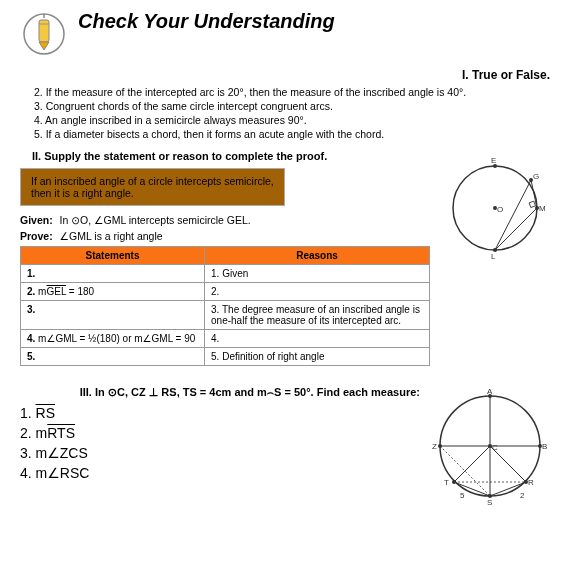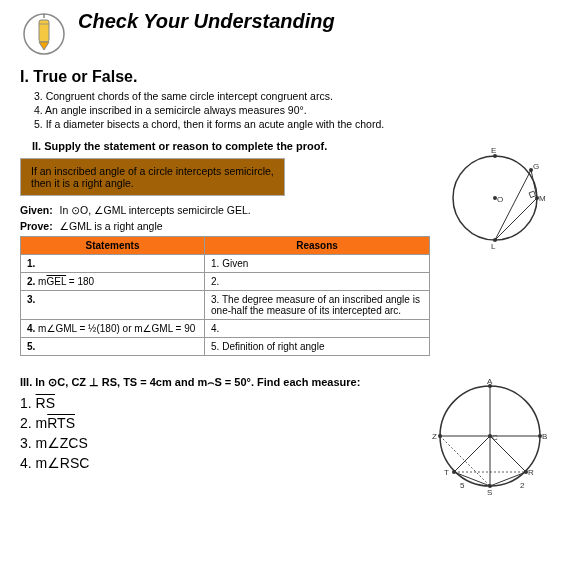--- a/index.html
+++ b/index.html
@@ -24,21 +24,22 @@
       flex-shrink: 0;
     }
     .header-title {
       font-size: 20px;
       font-weight: bold;
       font-style: italic;
     }
     .section-label {
       font-weight: bold;
       margin-bottom: 4px;
-      font-size: 16px;
+      font-size: 12px;
+      text-align: right;
     }
     .section {
       margin-bottom: 10px;
     }
     .list-item {
       margin-left: 14px;
       margin-bottom: 2px;
       font-size: 10.5px;
     }
     .section-ii {
@@ -111,20 +112,21 @@
       gap: 10px;
       margin-bottom: 10px;
     }
     .section-iii-left {
       flex: 1;
     }
     .find-label {
       font-weight: bold;
       font-size: 11px;
       margin-bottom: 6px;
+      text-align: right;
     }
     .find-item {
       margin-bottom: 4px;
       font-size: 14px;
     }
     .circle-diagram-2 {
       width: 120px;
       height: 120px;
       flex-shrink: 0;
     }
@@ -144,20 +146,21 @@
       <rect x="19" y="10" width="10" height="22" rx="2" fill="#f5c842" stroke="#888" stroke-width="1"></rect>
       <polygon points="19,32 29,32 24,40" fill="#f5a500" stroke="#888" stroke-width="1"></polygon>
       <line x1="19" y1="14" x2="29" y2="14" stroke="#888" stroke-width="0.8"></line>
     </svg>
   </div>
   <div class="header-title">Check Your Understanding</div>
 </div>
 
 <div class="section">
   <div class="section-label">I. True or False.</div>
+  <div class="list-item">2. If the measure of the intercepted arc is 20°, then the measure of the inscribed angle is 40°.</div>
   <div class="list-item">3. Congruent chords of the same circle intercept congruent arcs.</div>
   <div class="list-item">4. An angle inscribed in a semicircle always measures 90°.</div>
   <div class="list-item">5. If a diameter bisects a chord, then it forms an acute angle with the chord.</div>
 </div>
 
 <div class="section-ii">
   <div class="section-ii-left">
     <div class="supply-label">II. Supply the statement or reason to complete the proof.</div>
     <div class="theorem-box">
       If an inscribed angle of a circle intercepts semicircle,<br>then it is a right angle.

